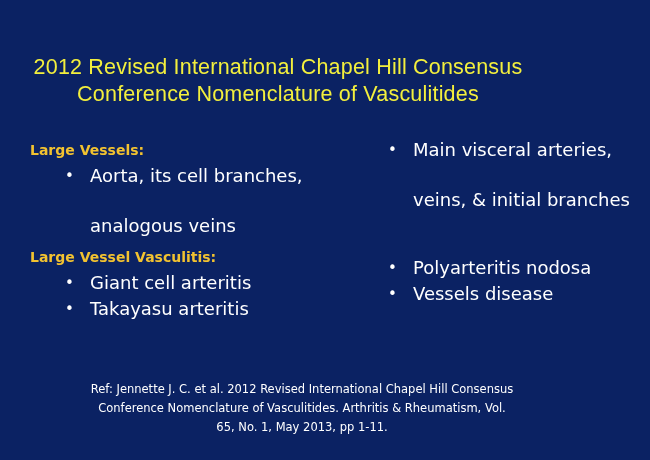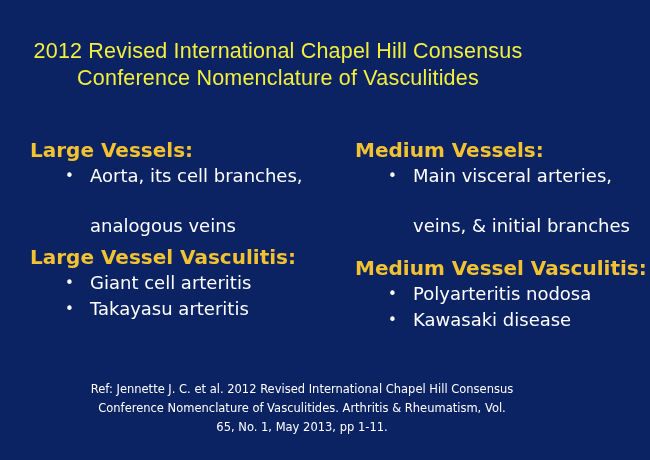--- a/index.html
+++ b/index.html
@@ -3,30 +3,30 @@
   <meta charset="utf-8">
   <style>
     html, body { margin: 0; padding: 0; }
     body {
       width: 650px; height: 460px; overflow: hidden;
       background: #0b2263;
       position: relative;
       font-family: "Liberation Sans", sans-serif;
     }
     .title {
-      position: absolute; left: 0; top: 38px; width: 556px;
+      position: absolute; left: 0; top: 54px; width: 556px;
       text-align: center; color: #f3ef3d;
       font-family: "Liberation Sans", sans-serif;
       font-size: 21.5px; line-height: 27px;
       letter-spacing: 0.2px;
     }
     .title div { white-space: nowrap; }
     .col { position: absolute; font-family: "DejaVu Sans", sans-serif; }
     .heading {
-      color: #f2c230; font-weight: bold; font-size: 20px; line-height: 26px;
+      color: #f2c230; font-weight: bold; font-size: 14px; line-height: 26px;
       white-space: nowrap;
     }
     .item {
       color: #ffffff; font-size: 18px; line-height: 26px;
       position: relative; padding-left: 28px; white-space: nowrap;
     }
     .bullet {
       position: absolute; left: 3px; top: 0; color: #ffffff; font-size: 15px;
     }
     .cont { padding-left: 28px; color: #ffffff; font-size: 18px; line-height: 26px; white-space: nowrap; margin-top: 24px; }
@@ -49,49 +49,47 @@
 <div class="col" style="left:30px; top:137px;">
   <div class="heading">Large Vessels:</div>
   <div class="item" style="margin-left:32px;">
     <span class="bullet">•</span>
     <span>Aorta, its cell branches,</span>
   </div>
   <div class="cont" style="margin-left:32px;">analogous veins</div>
 </div>
 
 <div class="col" style="left:355px; top:137px;">
-  <div class="heading">Medium Vessels:</div>
   <div class="item" style="margin-left:30px;">
     <span class="bullet">•</span>
     <span>Main visceral arteries,</span>
   </div>
   <div class="cont" style="margin-left:30px;">veins, &amp; initial branches</div>
 </div>
 
 <div class="col" style="left:30px; top:244px;">
   <div class="heading">Large Vessel Vasculitis:</div>
   <div class="item" style="margin-left:32px;">
     <span class="bullet">•</span>
     <span>Giant cell arteritis</span>
   </div>
   <div class="item" style="margin-left:32px;">
     <span class="bullet">•</span>
     <span>Takayasu arteritis</span>
   </div>
 </div>
 
 <div class="col" style="left:355px; top:255px;">
-  <div class="heading">Medium Vessel Vasculitis:</div>
   <div class="item" style="margin-left:30px;">
     <span class="bullet">•</span>
     <span>Polyarteritis nodosa</span>
   </div>
   <div class="item" style="margin-left:30px;">
     <span class="bullet">•</span>
-    <span>Kawasaki disease</span>
+    <span>Vessels disease</span>
   </div>
 </div>
 
 <div class="ref">
   <div>Ref: Jennette J. C. et al. 2012 Revised International Chapel Hill Consensus</div>
   <div>Conference Nomenclature of Vasculitides. Arthritis &amp; Rheumatism, Vol.</div>
   <div>65, No. 1, May 2013, pp 1-11.</div>
 </div>
 
 </body></html>

